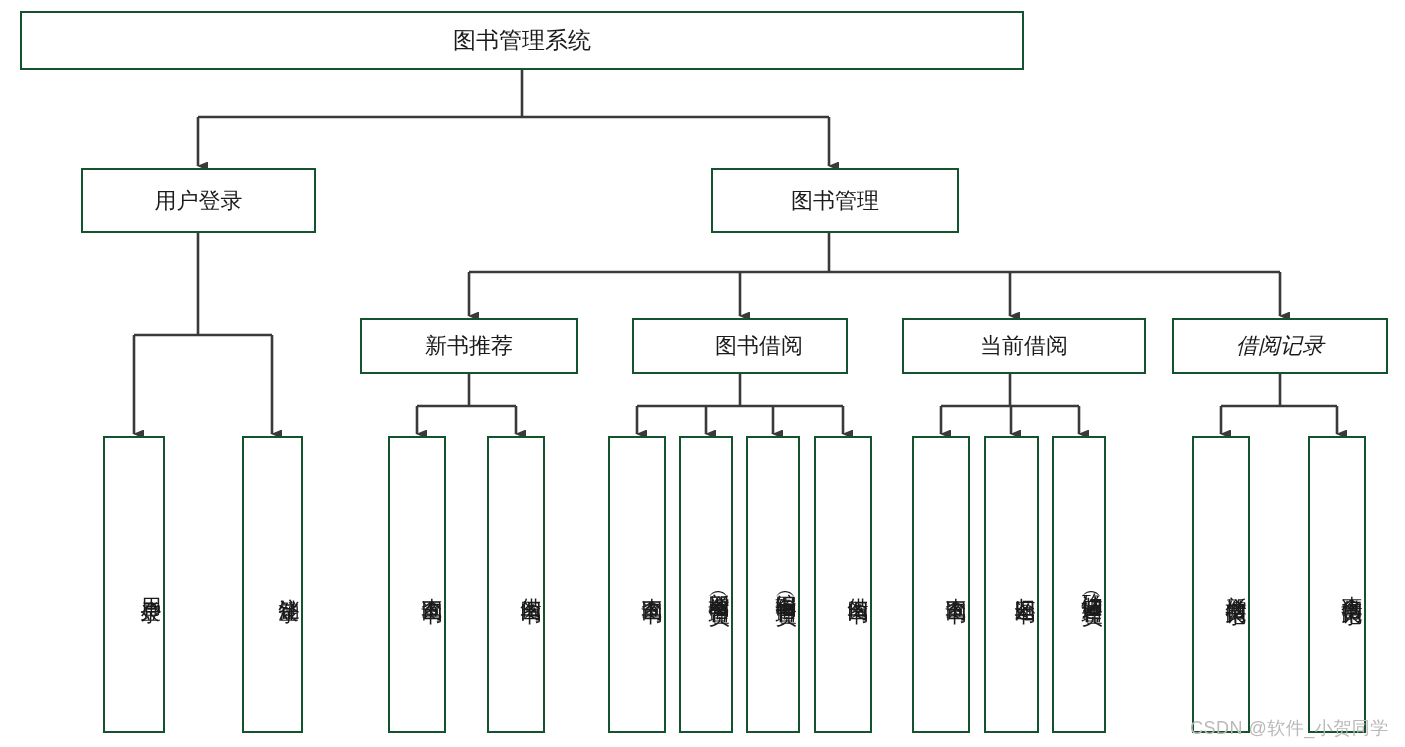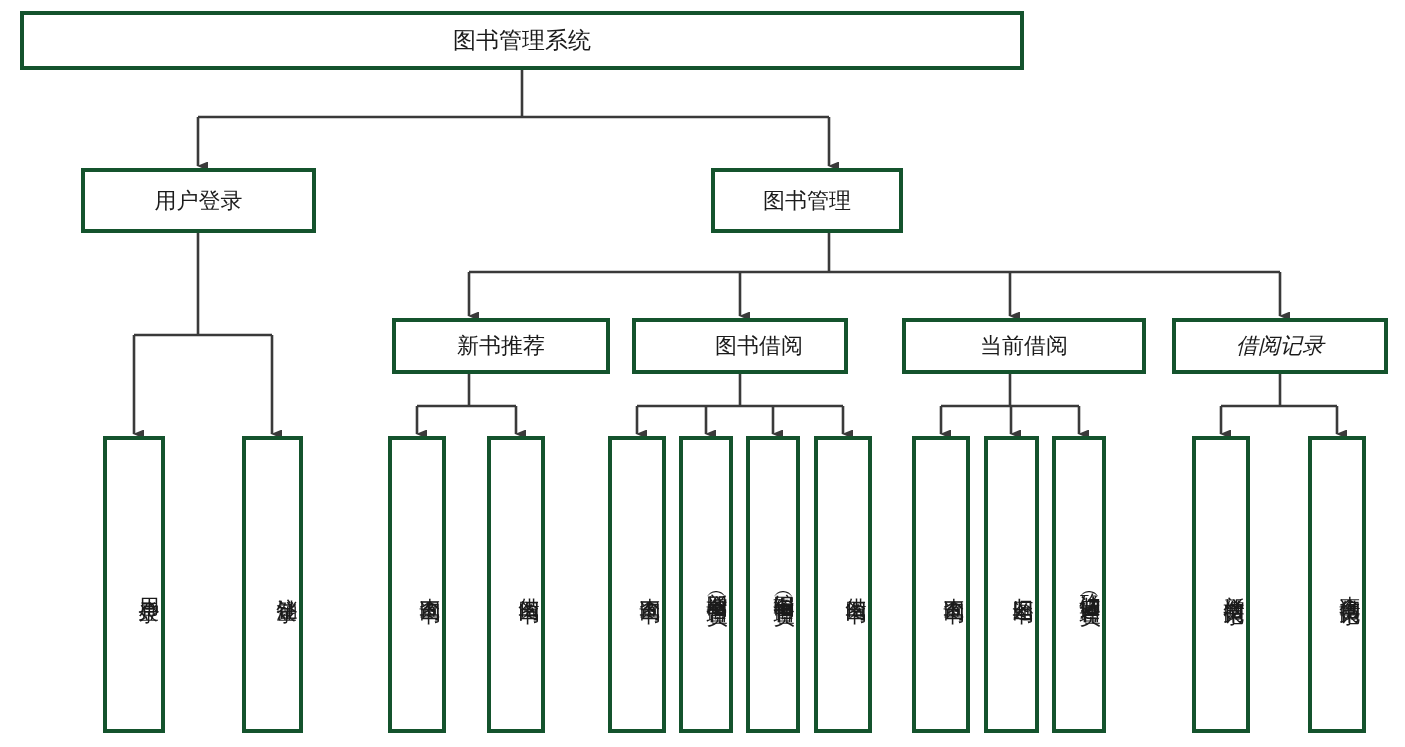--- a/index.html
+++ b/index.html
@@ -22,21 +22,21 @@
     left: 0;
     top: 0;
     width: 1405px;
     height: 747px;
     pointer-events: none;
   }
   .node {
     position: absolute;
     box-sizing: border-box;
     background: #ffffff;
-    border: 4px solid #14532d;
+    border: 2px solid #14532d;
     display: flex;
     align-items: center;
     justify-content: center;
     color: #1b1b1b;
     text-align: center;
     line-height: 1.18;
   }
   .node.root {
     font-size: 23px;
   }
@@ -116,24 +116,24 @@
       </g>
   </svg>
 
   <div id="nodes-layer">
       <div class="node root" style="left: 20px; top: 11px; width: 1004px; height: 59px;">
         <span class="lbl">图书管理系统</span>
       </div>
       <div class="node branch" style="left: 81px; top: 168px; width: 235px; height: 65px;">
         <span class="lbl">用户登录</span>
       </div>
-      <div class="node branch" style="left: 711px; top: 168px; width: 192px; height: 65px;">
+      <div class="node branch" style="left: 711px; top: 168px; width: 248px; height: 65px;">
         <span class="lbl">图书管理</span>
       </div>
-      <div class="node branch" style="left: 360px; top: 318px; width: 218px; height: 56px; margin-left: 32px;">
+      <div class="node branch" style="left: 360px; top: 318px; width: 218px; height: 56px;">
         <span class="lbl">新书推荐</span>
       </div>
       <div class="node branch" style="left: 632px; top: 318px; width: 216px; height: 56px; padding-left: 38px;">
         <span class="lbl">图书借阅</span>
       </div>
       <div class="node branch" style="left: 902px; top: 318px; width: 244px; height: 56px;">
         <span class="lbl">当前借阅</span>
       </div>
       <div class="node branch" style="left: 1172px; top: 318px; width: 216px; height: 56px; font-style: italic;">
         <span class="lbl">借阅记录</span>
@@ -172,14 +172,15 @@
         <span class="lbl">确认归还（管理员）</span>
       </div>
       <div class="node leaf" style="left: 1192px; top: 436px; width: 58px; height: 297px;">
         <span class="lbl">新增借阅记录</span>
       </div>
       <div class="node leaf" style="left: 1308px; top: 436px; width: 58px; height: 297px;">
         <span class="lbl">查询借阅记录</span>
       </div>
     </div>
 
+  <div class="watermark" style="left: 1190px; top: 716px;">CSDN @软件_小贺同学</div>
 
 </div>
 
 </body></html>

